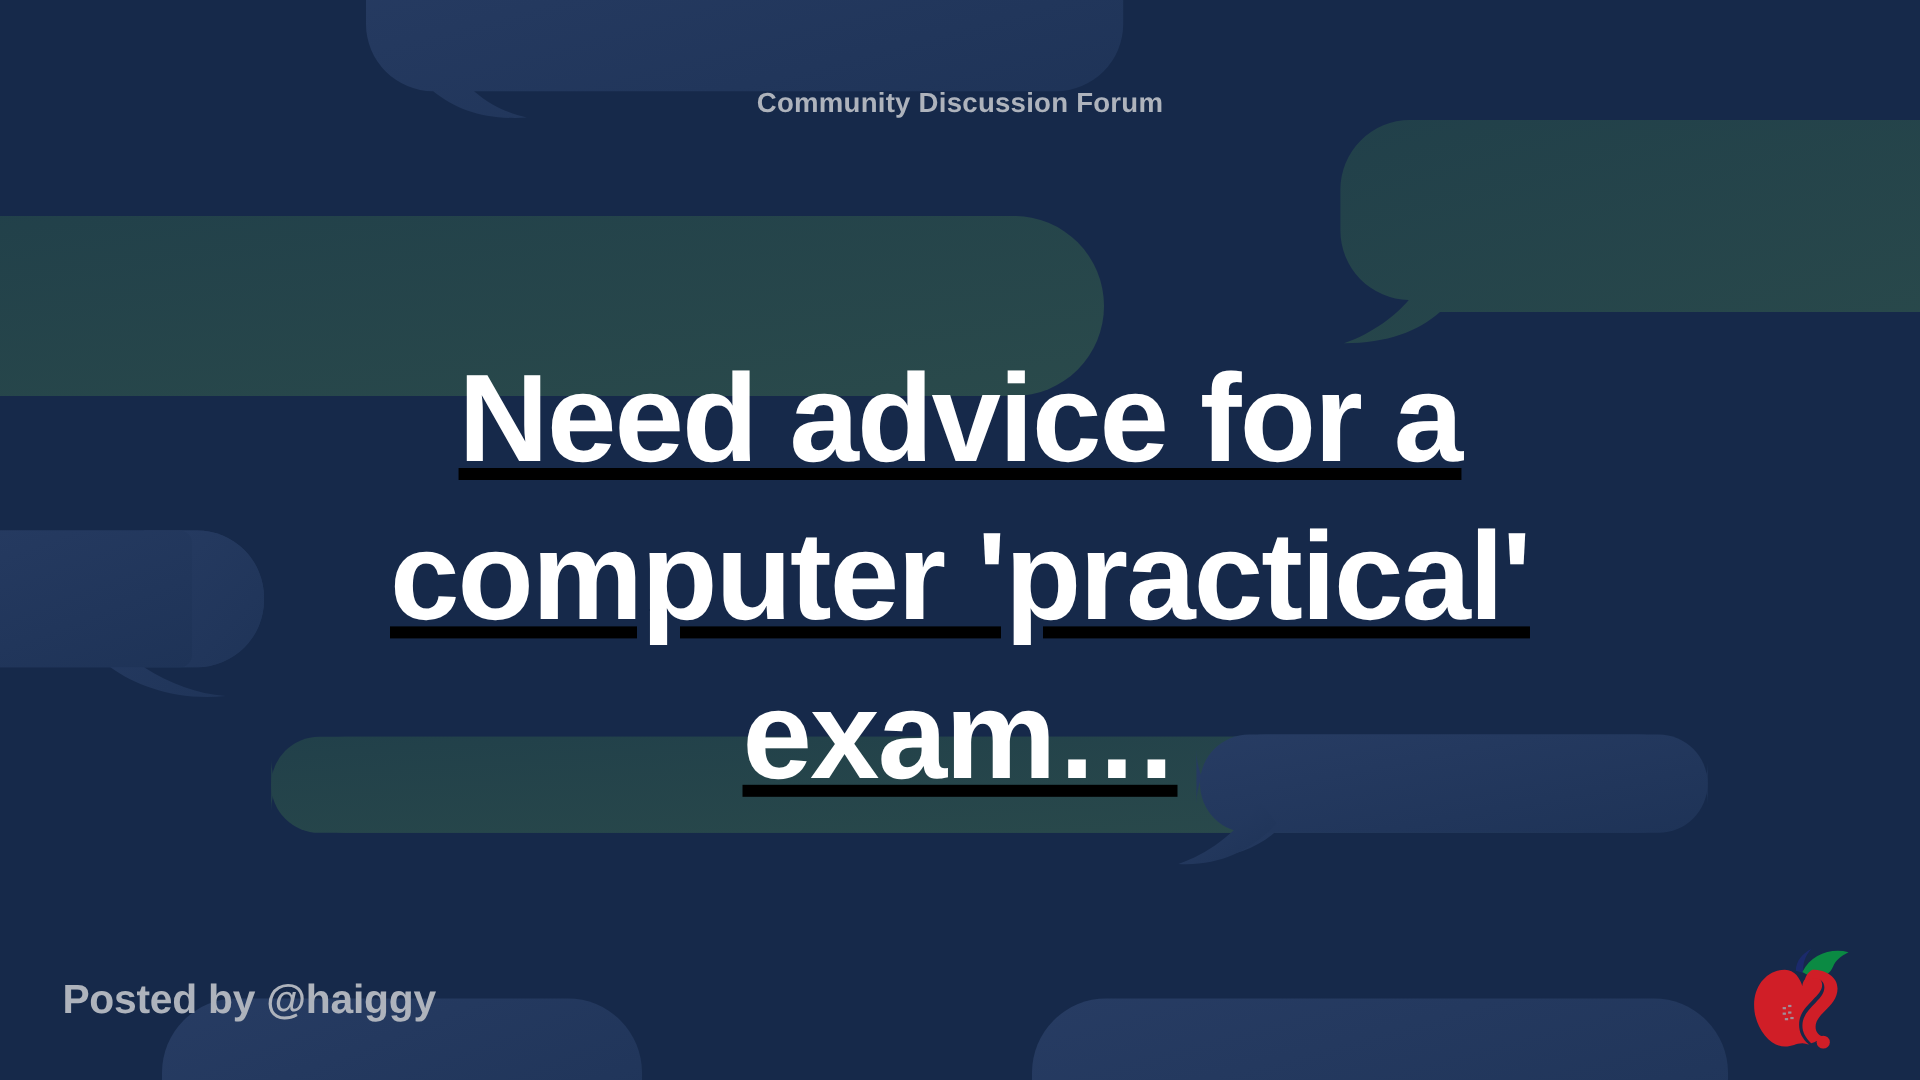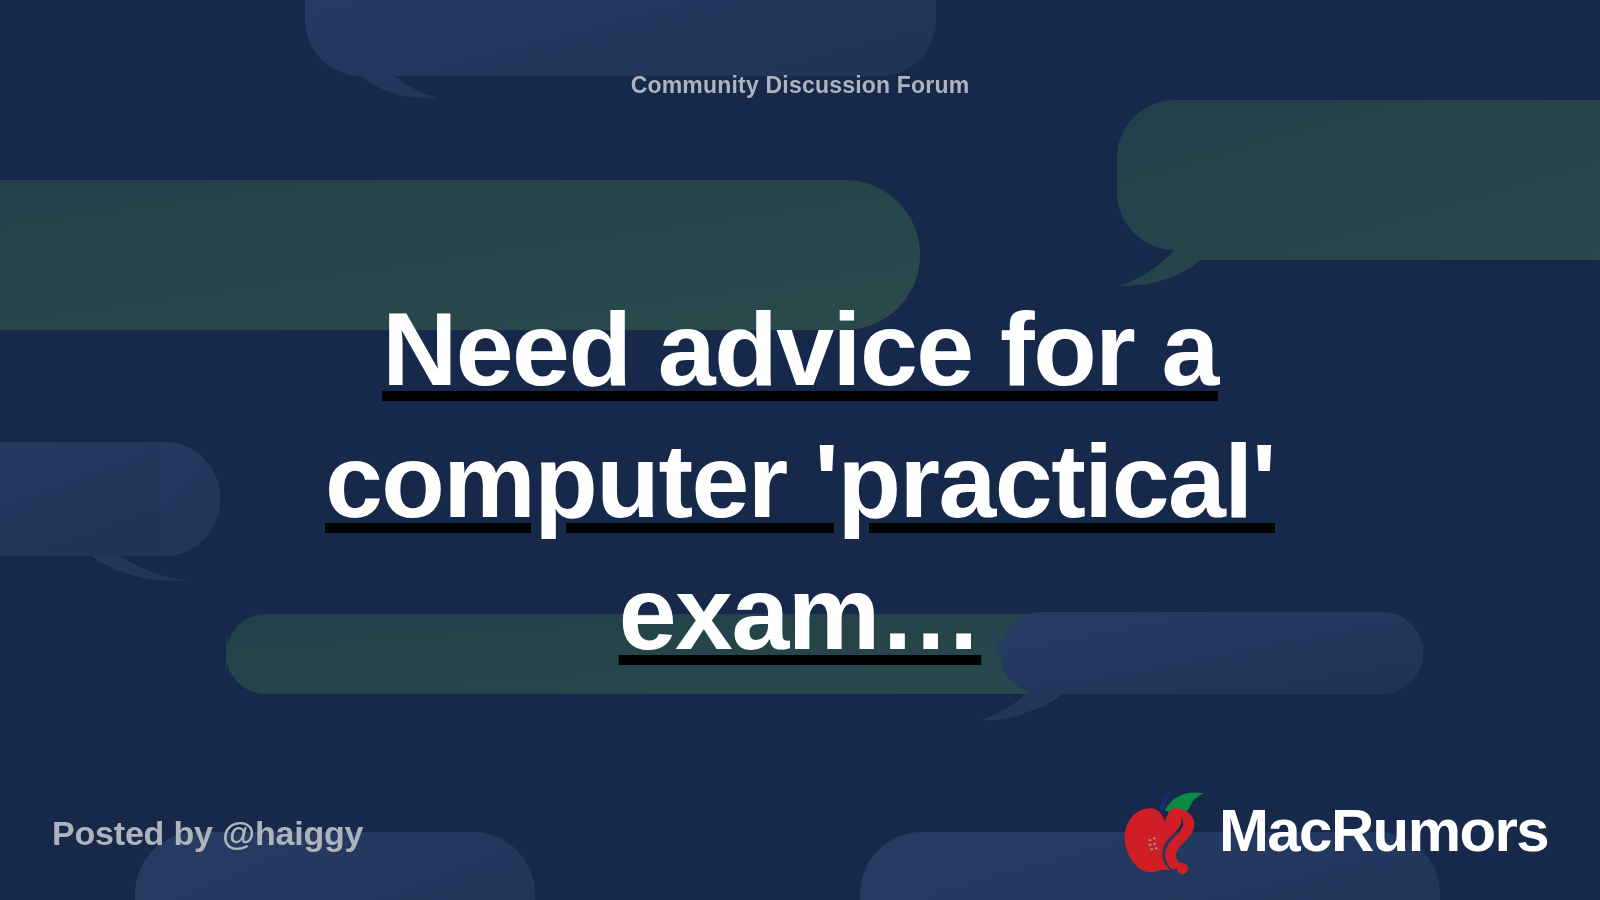--- a/index.html
+++ b/index.html
@@ -225,18 +225,17 @@
             <g fill="#9aa3ae" opacity="0.85">
               <rect x="32" y="56" width="3" height="2"></rect>
               <rect x="37" y="54" width="3" height="2"></rect>
               <rect x="32" y="61" width="3" height="2"></rect>
               <rect x="37" y="60" width="3" height="2"></rect>
               <rect x="34" y="66" width="3" height="2"></rect>
               <rect x="39" y="65" width="3" height="2"></rect>
             </g>
           </svg>
         </span>
-        <span class="logo-word">MacRumors</span>
       </div>
 
     </div>
   </div>
 </div>
 
 </body></html>

